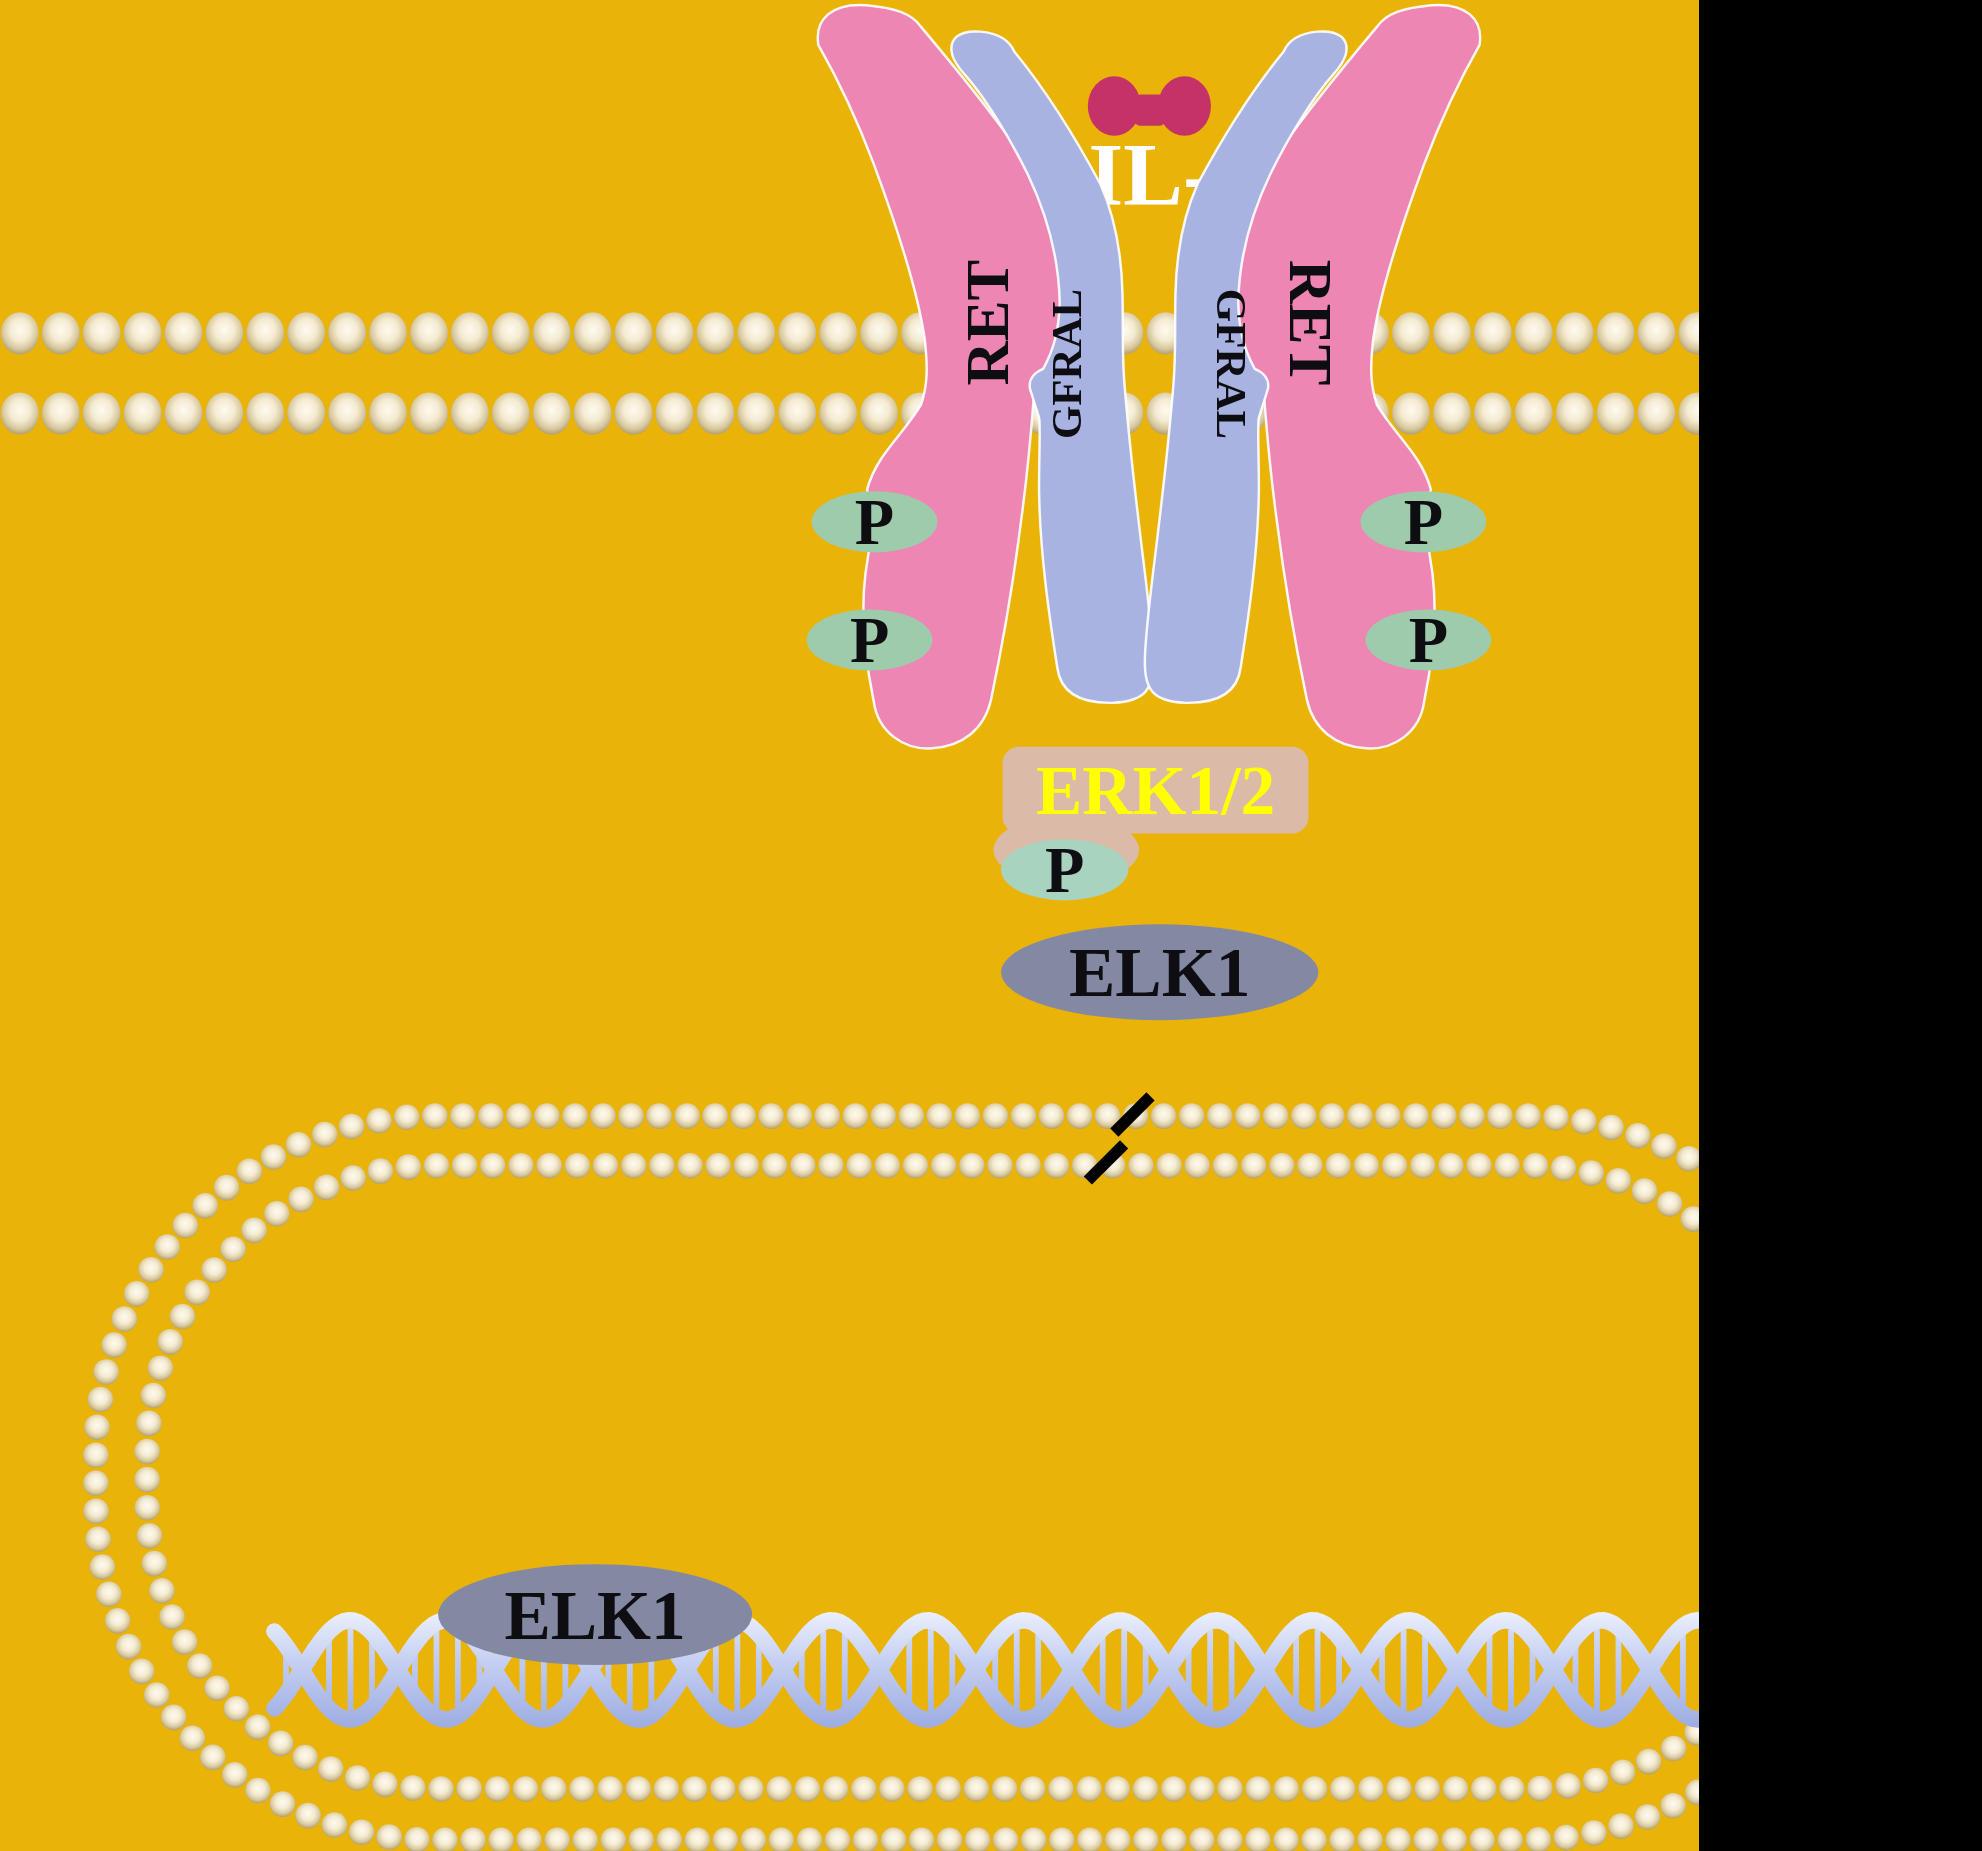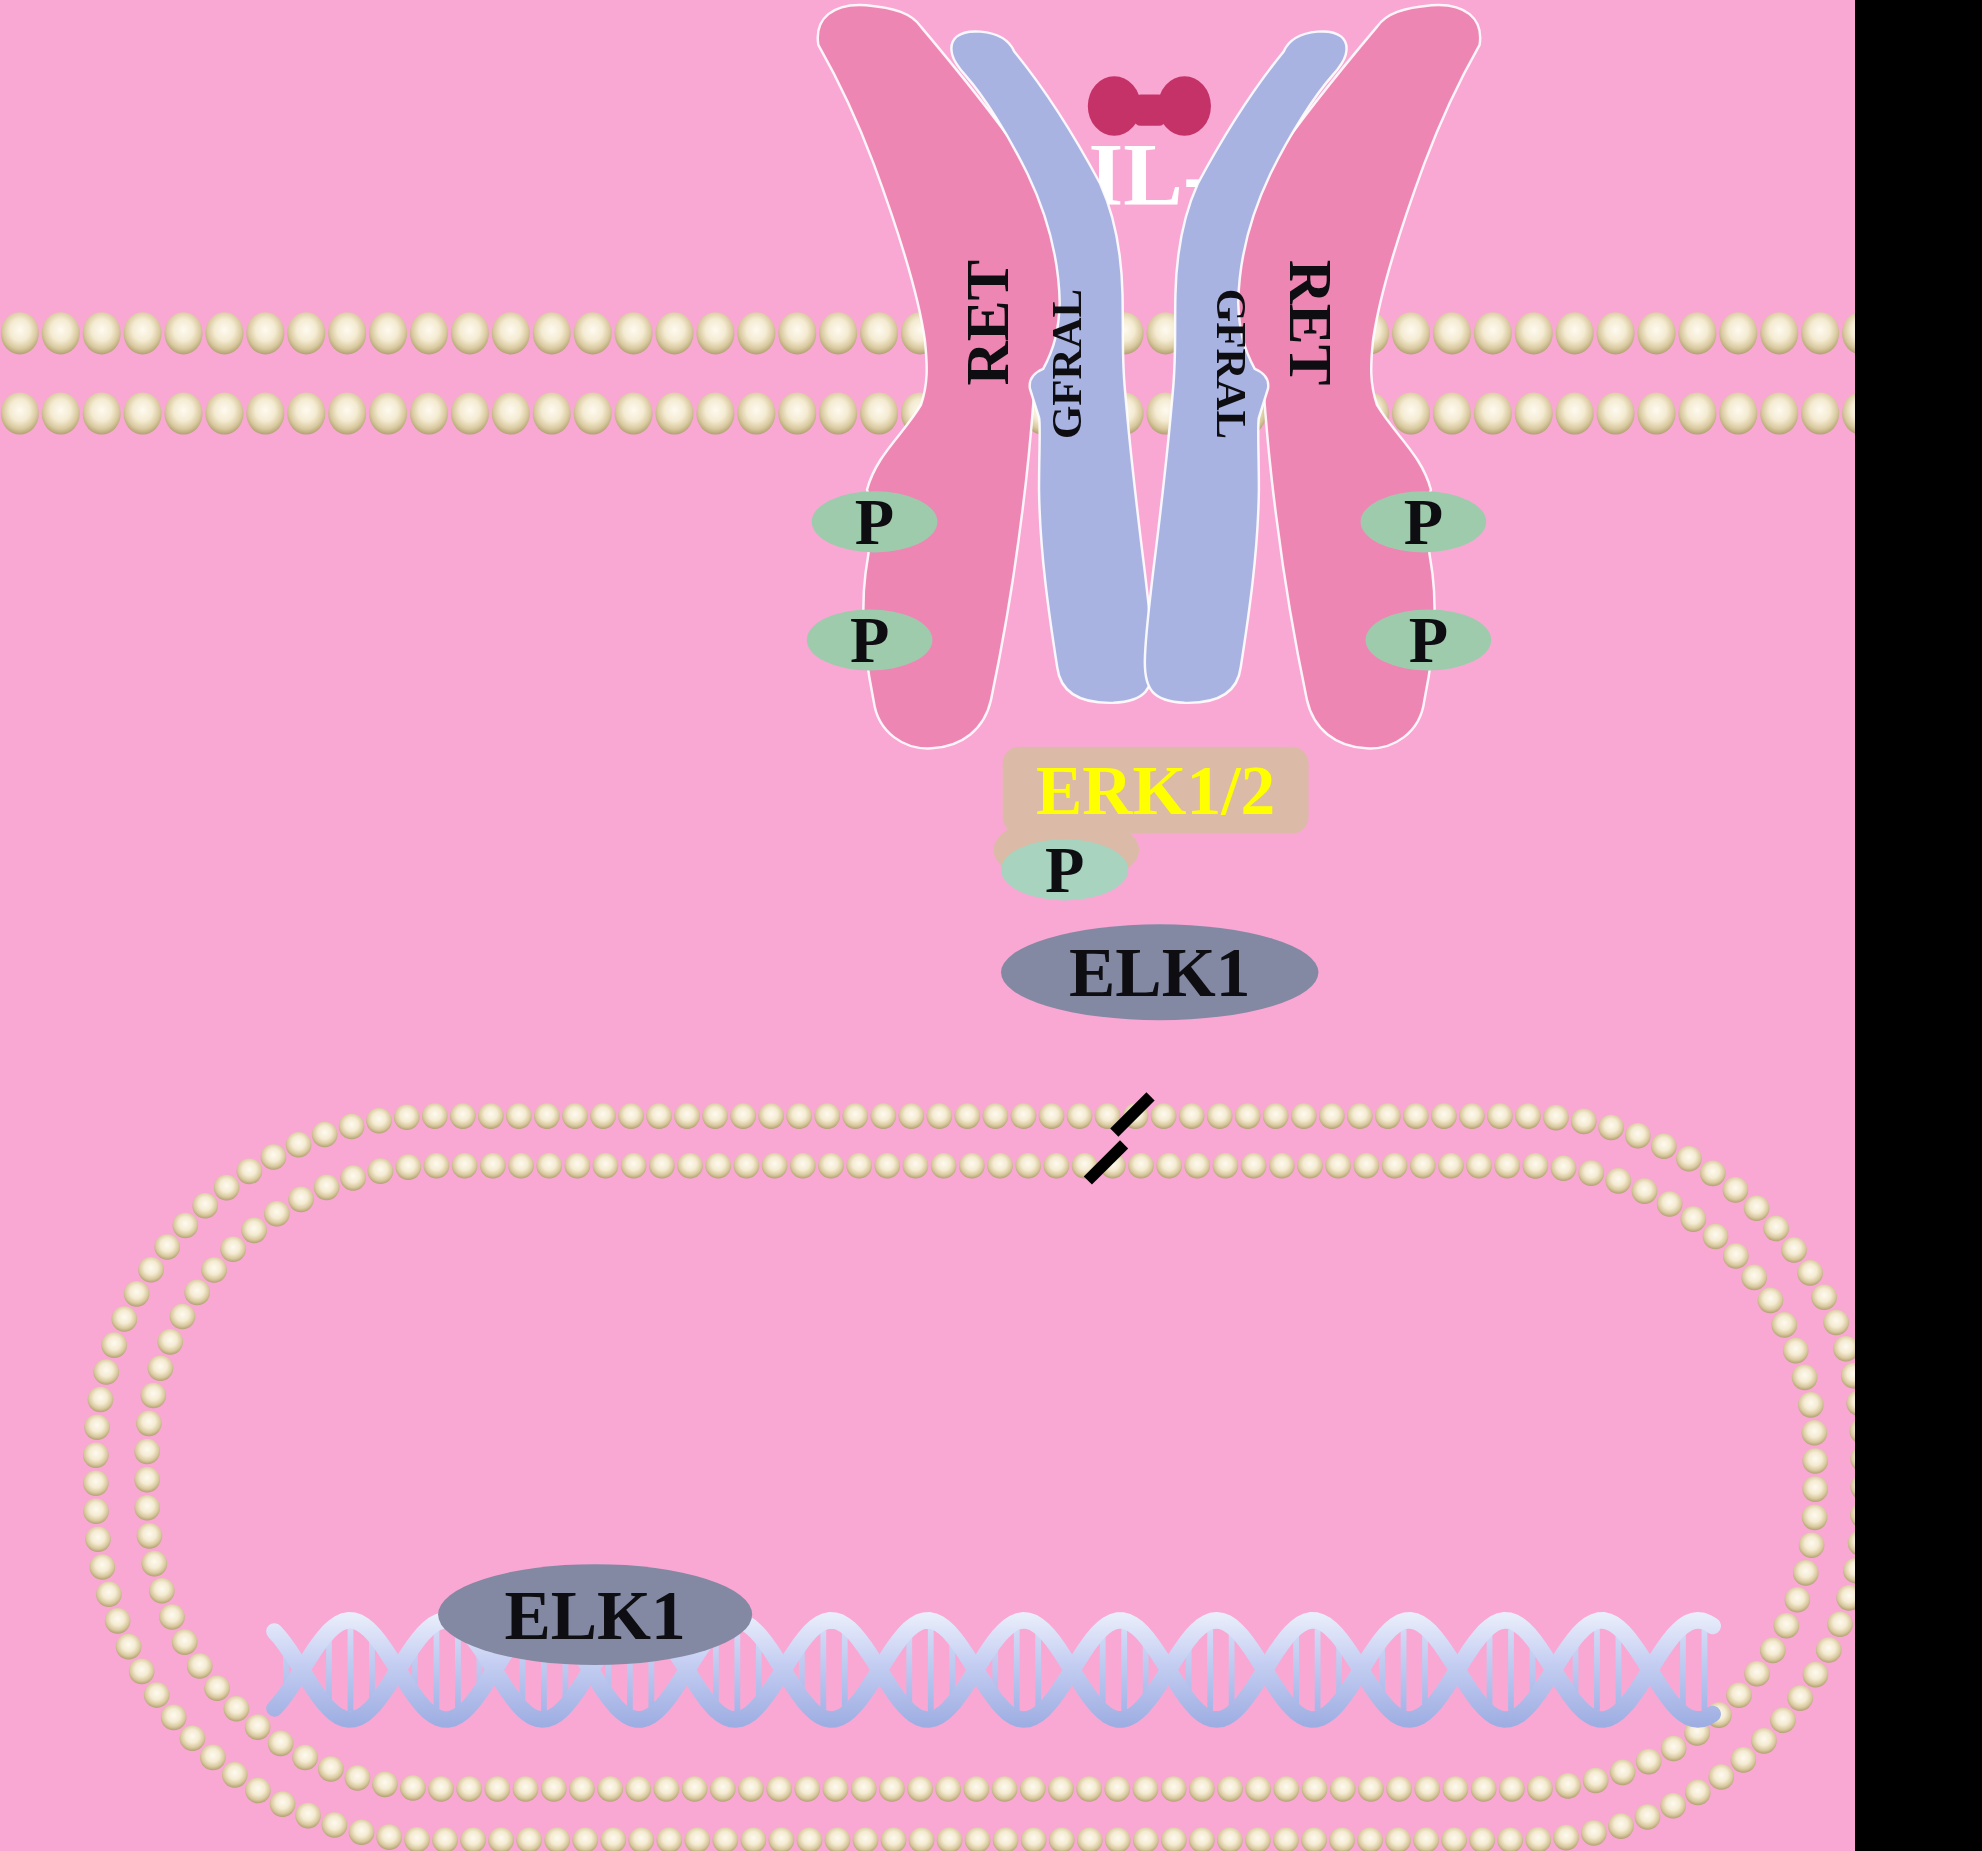--- a/index.html
+++ b/index.html
@@ -1,16 +1,16 @@
 <!DOCTYPE html>
 <html style="font-size:13.2px"><head>
 <meta charset="utf-8">
 <style>
   html,body{margin:0;padding:0;background:#000;}
-  .stage{position:relative;width:1855px;height:1852px;background:#f9a8d4;overflow:hidden;}
+  .stage{position:relative;width:1699px;height:1852px;background:#eab308;overflow:hidden;}
   svg{position:absolute;inset:0;}
   text{font-family:"Liberation Serif", serif;}
   .shape-pink{fill:#ee86b4;stroke:rgba(255,255,255,.9);stroke-width:3;}
   .shape-blue{fill:#a9b3e2;stroke:rgba(255,255,255,.9);stroke-width:3;}
   .ligand{fill:#c53267;}
   .p-green{fill:#9fcbad;}
   .p-green-light{fill:#a7d3bf;}
   .erk-tan{fill:#dbbba7;}
   .elk-slate{fill:#8489a3;}
   .lbl{font-weight:bold;fill:#0d0d12;}

